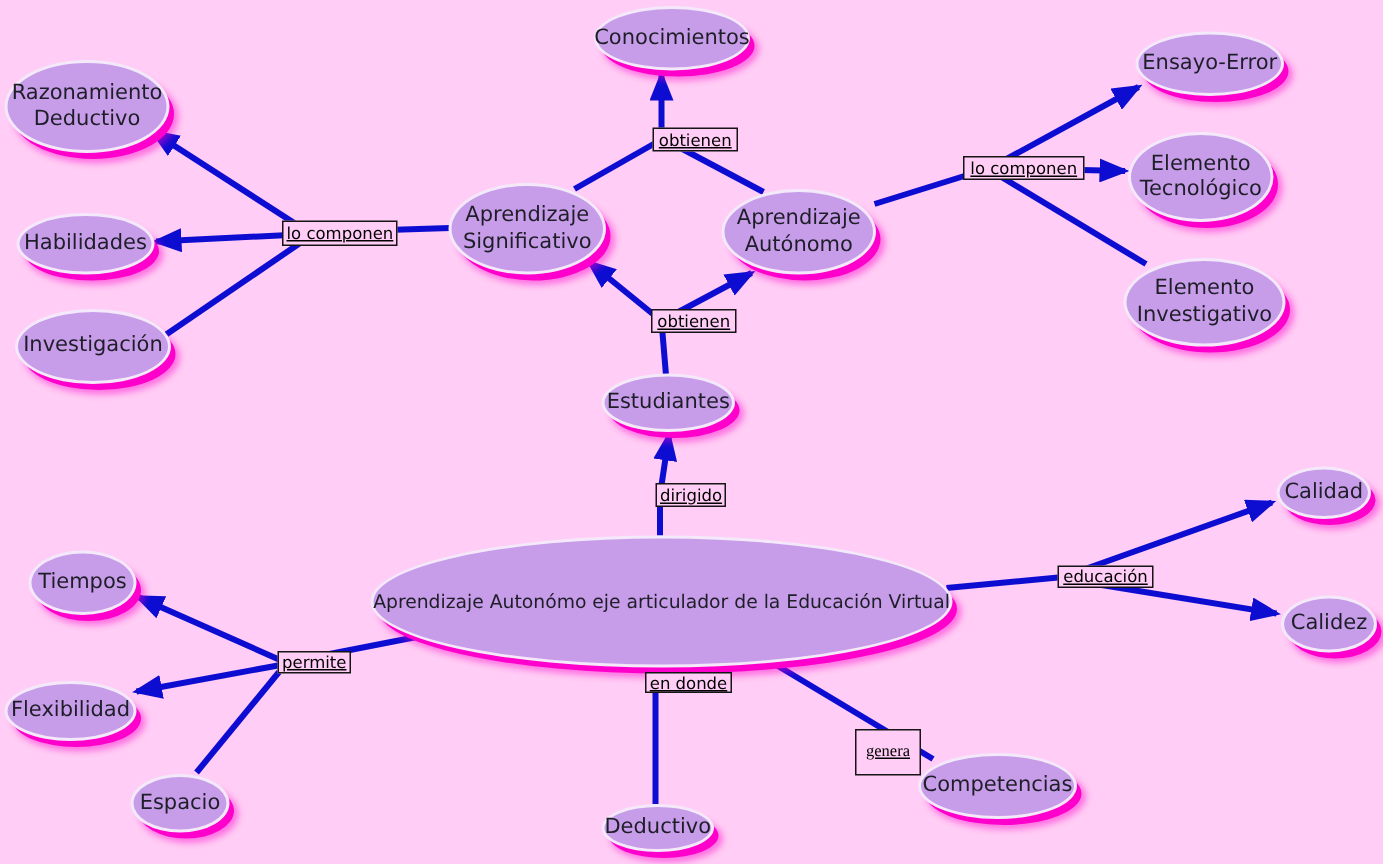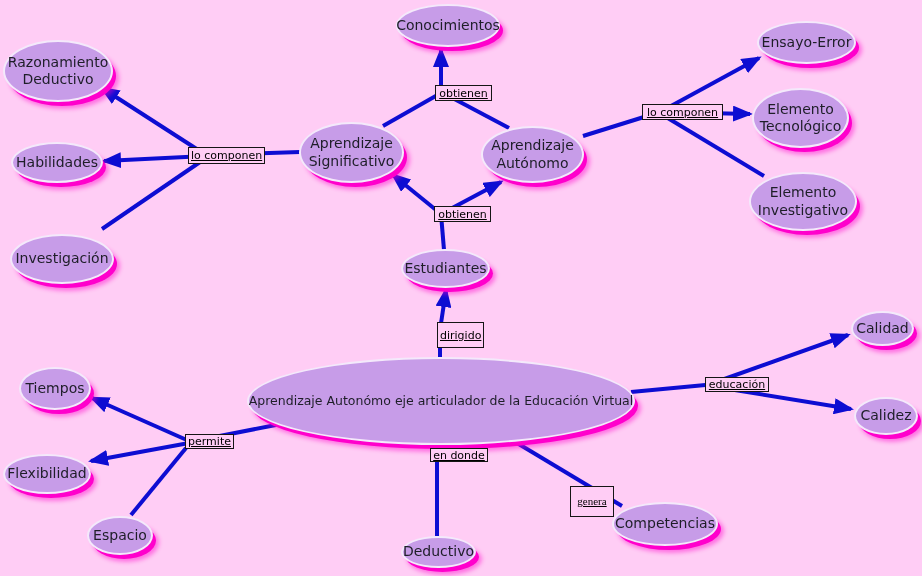--- a/index.html
+++ b/index.html
@@ -68,21 +68,21 @@
   <div id="nodes-layer">
       <div class="node" style="left: 396px; top: 4px; width: 104px; height: 43px;">
         <span>Conocimientos</span>
       </div>
       <div class="node" style="left: 3px; top: 40px; width: 110px; height: 62px;">
         <span>Razonamiento Deductivo</span>
       </div>
       <div class="node" style="left: 11px; top: 142px; width: 92px; height: 41px;">
         <span>Habilidades</span>
       </div>
-      <div class="node" style="left: 10px; top: 234px; width: 104px; height: 50px;">
+      <div class="node" style="left: 10px; top: 206px; width: 104px; height: 50px;">
         <span>Investigación</span>
       </div>
       <div class="node" style="left: 299px; top: 122px; width: 105px; height: 61px;">
         <span>Aprendizaje Significativo</span>
       </div>
       <div class="node" style="left: 481px; top: 126px; width: 103px; height: 57px;">
         <span>Aprendizaje Autónomo</span>
       </div>
       <div class="node" style="left: 757px; top: 21px; width: 99px; height: 43px;">
         <span>Ensayo-Error</span>
@@ -127,21 +127,21 @@
       </div>
       <div class="link-label" style="left: 167px; top: 147px; min-width: 76px; height: 17px;">
         <span>lo componen</span>
       </div>
       <div class="link-label" style="left: 621px; top: 104px; min-width: 81px; height: 16px;">
         <span>lo componen</span>
       </div>
       <div class="link-label" style="left: 413px; top: 206px; min-width: 57px; height: 16px;">
         <span>obtienen</span>
       </div>
-      <div class="link-label" style="left: 416px; top: 322px; min-width: 47px; height: 26px;">
+      <div class="link-label" style="left: 416px; top: 322px; min-width: 47px; height: 16px;">
         <span>dirigido</span>
       </div>
       <div class="link-label" style="left: 684px; top: 377px; min-width: 64px; height: 15px;">
         <span>educación</span>
       </div>
       <div class="link-label" style="left: 164px; top: 434px; min-width: 49px; height: 15px;">
         <span>permite</span>
       </div>
       <div class="link-label" style="left: 409px; top: 448px; min-width: 58px; height: 14px;">
         <span>en donde</span>

